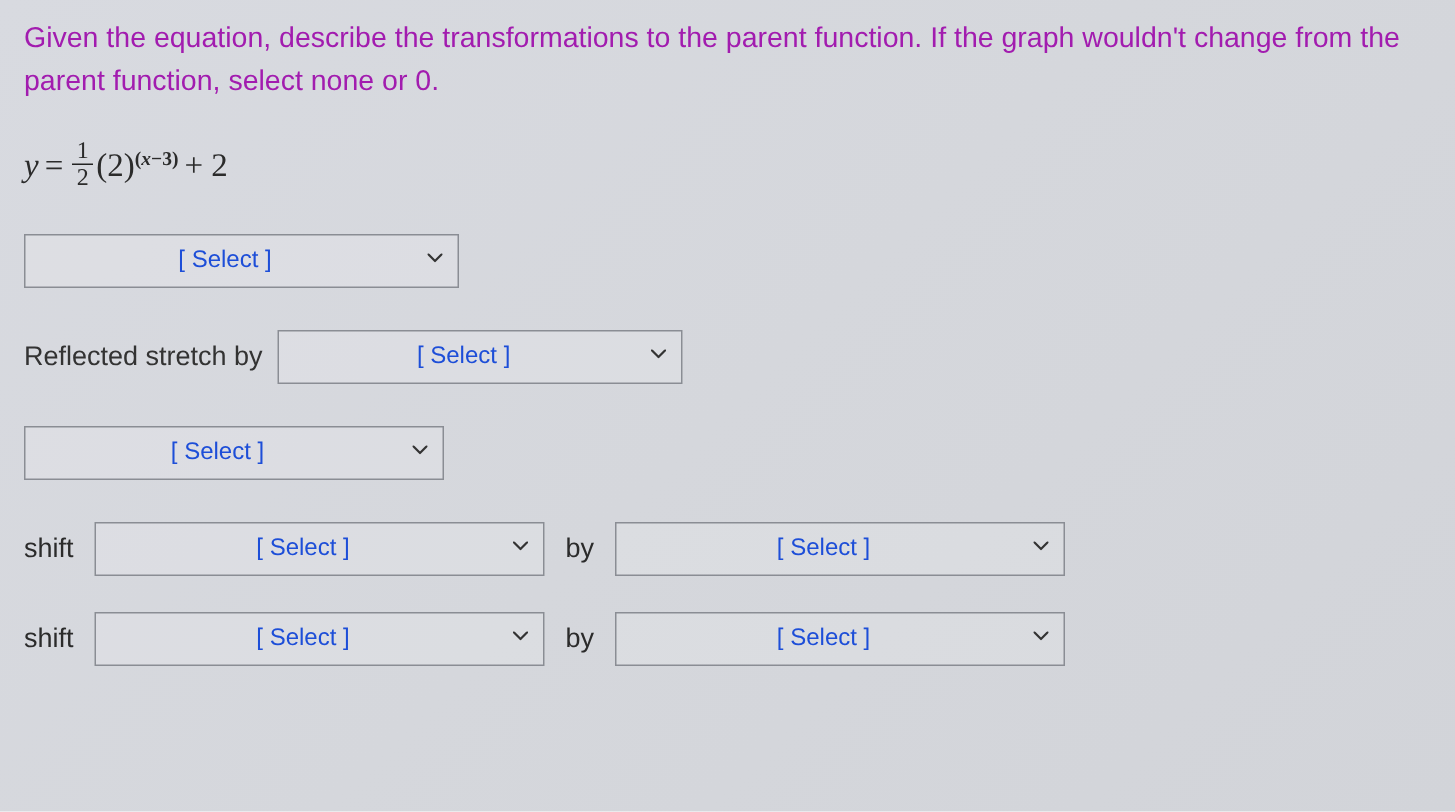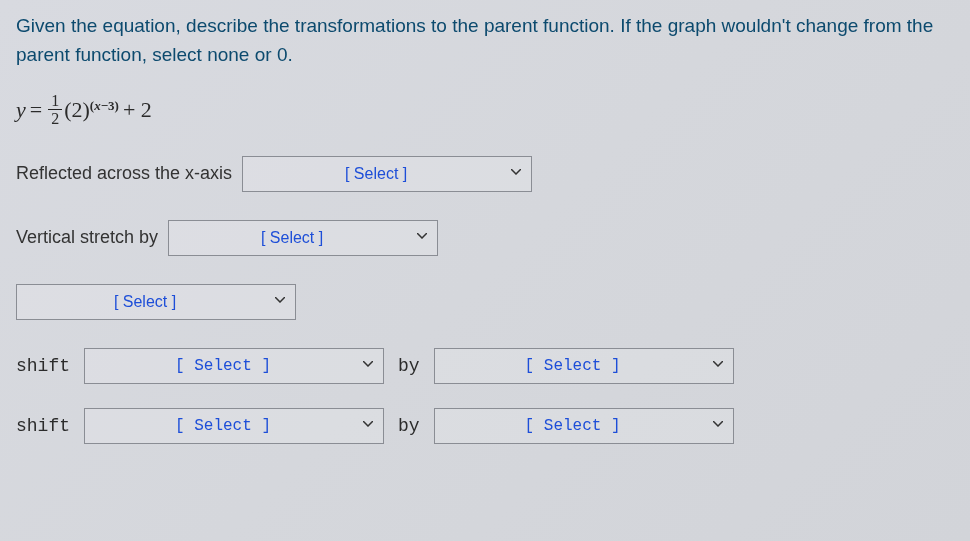--- a/index.html
+++ b/index.html
@@ -13,21 +13,21 @@
       background: linear-gradient(135deg, #d8dae0 0%, #d5d7dc 50%, #d2d4d9 100%);
       font-family: Arial, Helvetica, sans-serif;
       color: #2b2b2b;
       padding: 12px 16px;
       position: relative;
       overflow: hidden;
     }
     .instructions {
       font-size: 19px;
       line-height: 1.5;
-      color: #0c4a6e;
+      color: #a21caf;
       margin-bottom: 24px;
     }
     .equation {
       font-size: 22px;
       font-family: 'Times New Roman', serif;
       font-style: italic;
       margin-bottom: 28px;
       display: flex;
       align-items: center;
     }
@@ -96,21 +96,20 @@
       flex-shrink: 0;
     }
     .chevron svg {
       display: block;
     }
     .shift-row {
       display: flex;
       align-items: center;
       margin-bottom: 24px;
       font-size: 18px;
-      font-family: Liberation Mono, monospace;
     }
     .shift-label {
       margin-right: 14px;
     }
     .by-label {
       margin: 0 14px;
     }
     .w-290 { width: 290px; }
     .w-270 { width: 270px; }
     .w-280 { width: 280px; }
@@ -131,33 +130,32 @@
   <span class="eq-base">(</span>
   <span class="eq-base">2</span>
   <span class="eq-base">)</span>
   <span class="exponent">
     <span>(</span><span class="var">x</span><span>−3</span><span>)</span>
   </span>
   <span style="font-style:normal;margin-left:4px;"> + 2</span>
 </div>
 
 <div class="row">
-  <span class="row-label">Reflected across the x-axis</span>
   <div class="select-box w-290">
     <span class="placeholder">[ Select ]</span>
     <span class="chevron">
       <svg viewBox="0 0 10 6" width="10" height="6">
           <path d="M0 0 L5 5 L10 0" fill="none" stroke="#333" stroke-width="1.5"></path>
         </svg>
     </span>
   </div>
 </div>
 
 <div class="row">
-  <span class="row-label">Vertical stretch by</span>
+  <span class="row-label">Reflected stretch by</span>
   <div class="select-box w-270">
     <span class="placeholder">[ Select ]</span>
     <span class="chevron">
       <svg viewBox="0 0 10 6" width="10" height="6">
           <path d="M0 0 L5 5 L10 0" fill="none" stroke="#333" stroke-width="1.5"></path>
         </svg>
     </span>
   </div>
 </div>
 

